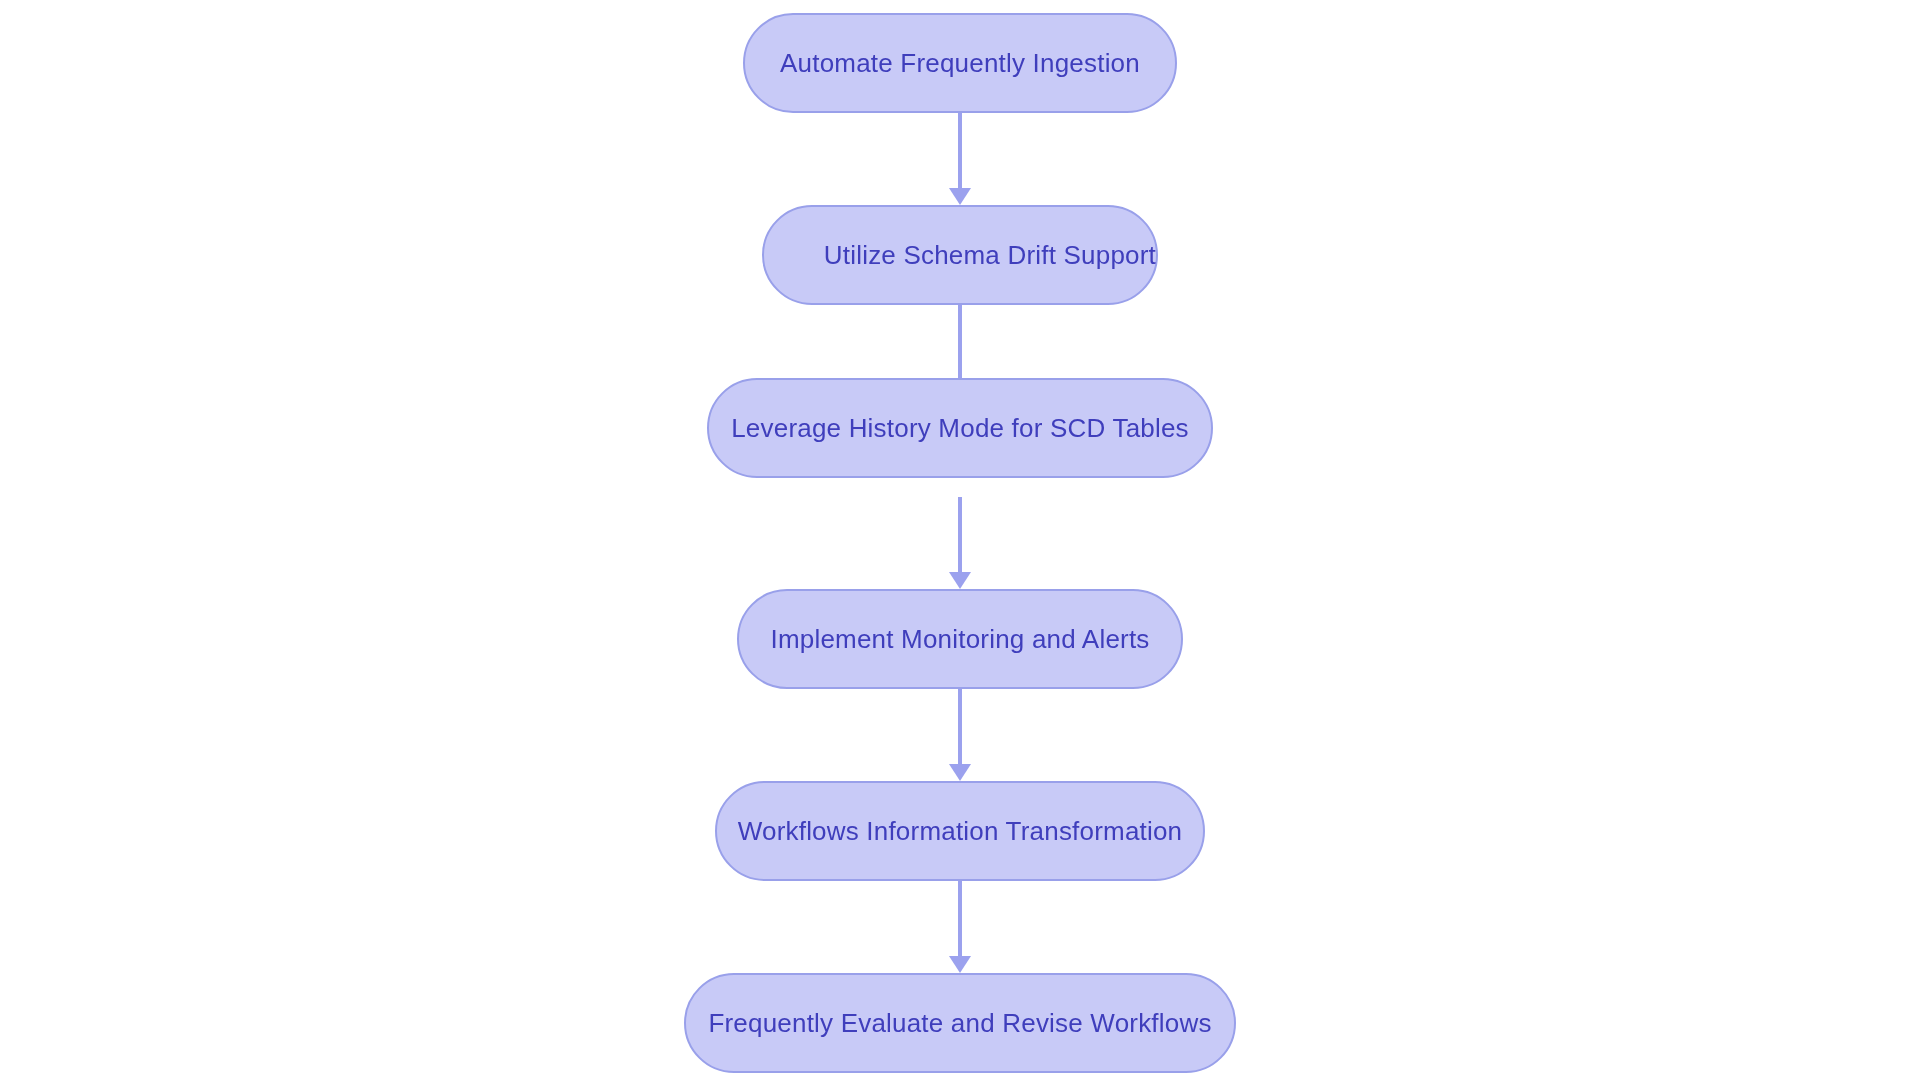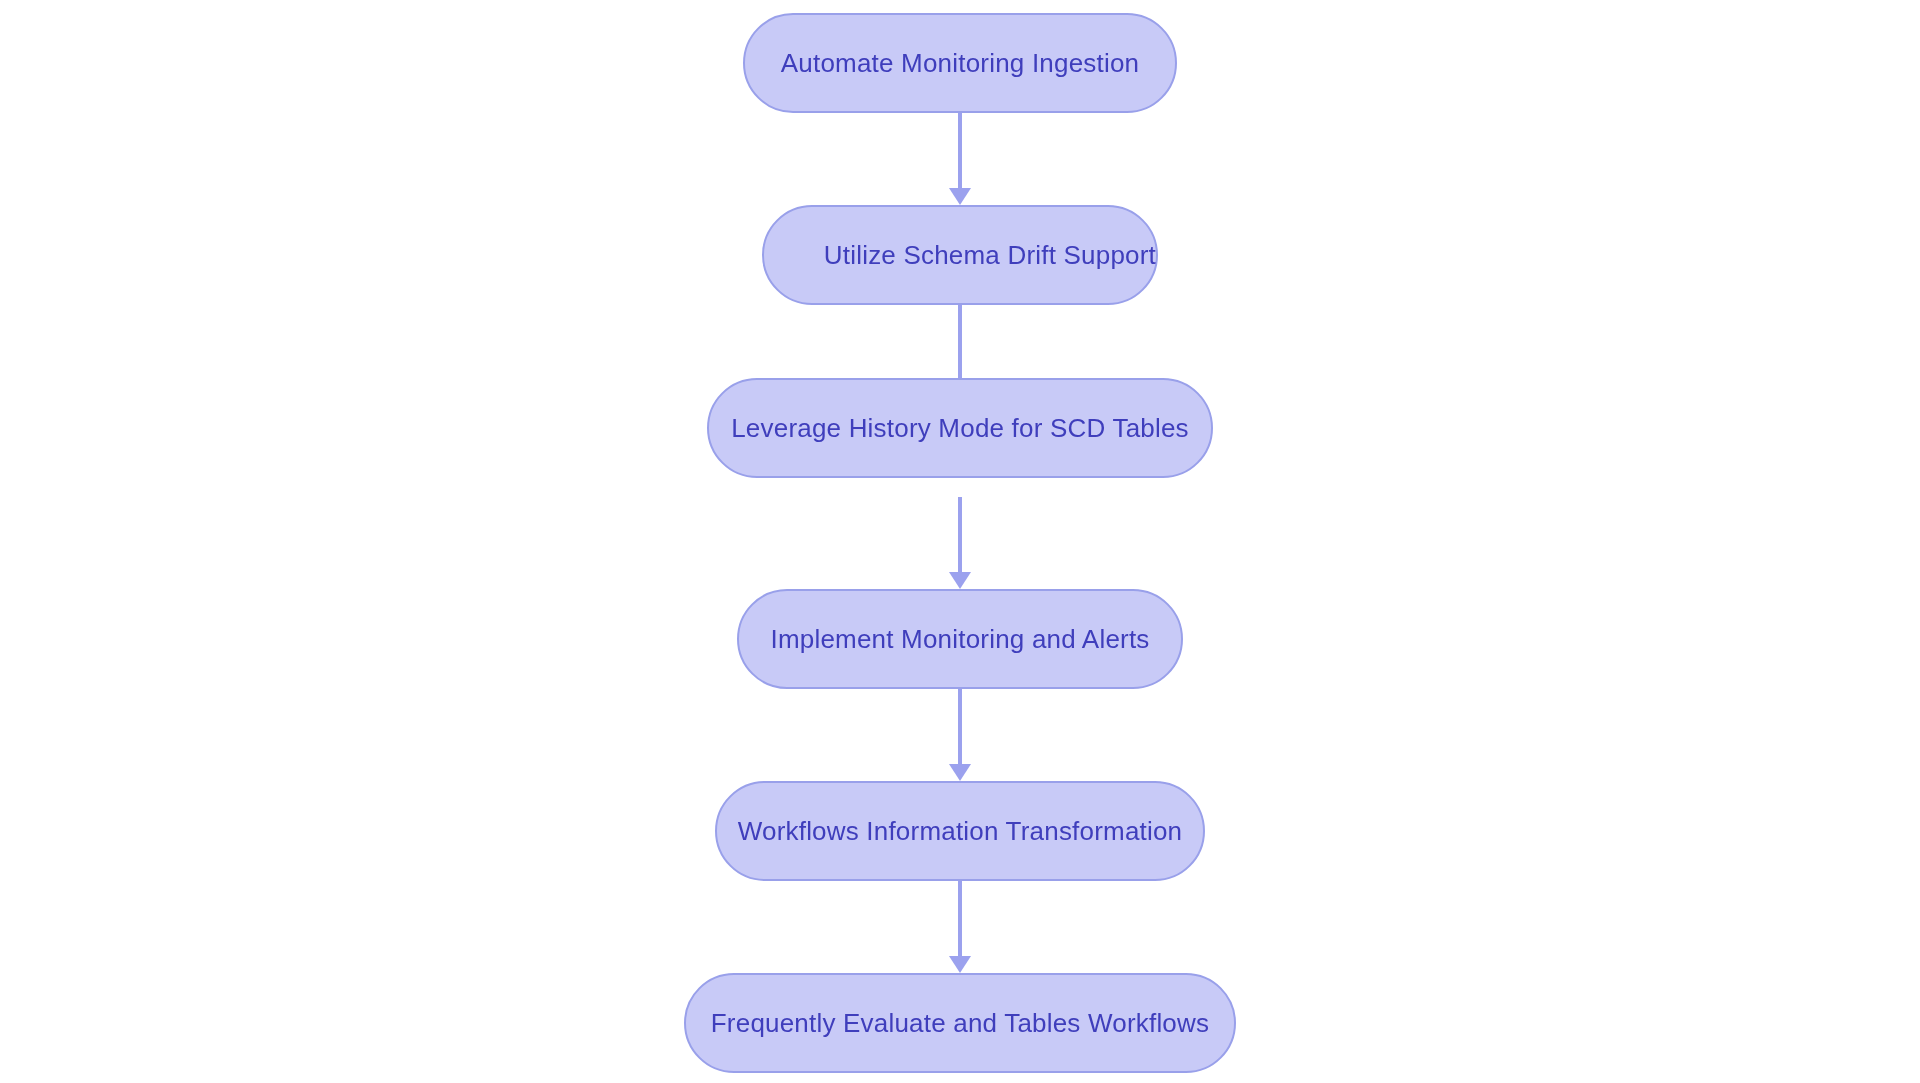--- a/index.html
+++ b/index.html
@@ -64,21 +64,21 @@
     border-right: 11px solid transparent;
     border-top: 17px solid var(--arrow);
   }
 </style>
 </head>
 <body>
 
 <div class="canvas">
 
   <div class="flow-node" style="left:743px; top:13px;  width:434px;">
-    <span class="node-label">Automate Monitoring Ingestion</span>
+    <span class="node-label">Automate Frequently Ingestion</span>
   </div>
 
   <div class="flow-arrow" style="top:113px;">
     <div class="arrow-line"></div>
     <div class="arrow-head"></div>
   </div>
 
   <div class="flow-node" style="left:762px; top:205px; width:396px;justify-content:flex-end;">
     <span class="node-label">Utilize Schema Drift Support</span>
   </div>
@@ -109,16 +109,16 @@
   <div class="flow-node" style="left:715px; top:781px; width:490px;">
     <span class="node-label">Workflows Information Transformation</span>
   </div>
 
   <div class="flow-arrow" style="top:881px;">
     <div class="arrow-line"></div>
     <div class="arrow-head"></div>
   </div>
 
   <div class="flow-node" style="left:684px; top:973px; width:552px;">
-    <span class="node-label">Frequently Evaluate and Tables Workflows</span>
+    <span class="node-label">Frequently Evaluate and Revise Workflows</span>
   </div>
 
 </div>
 
 </body></html>

